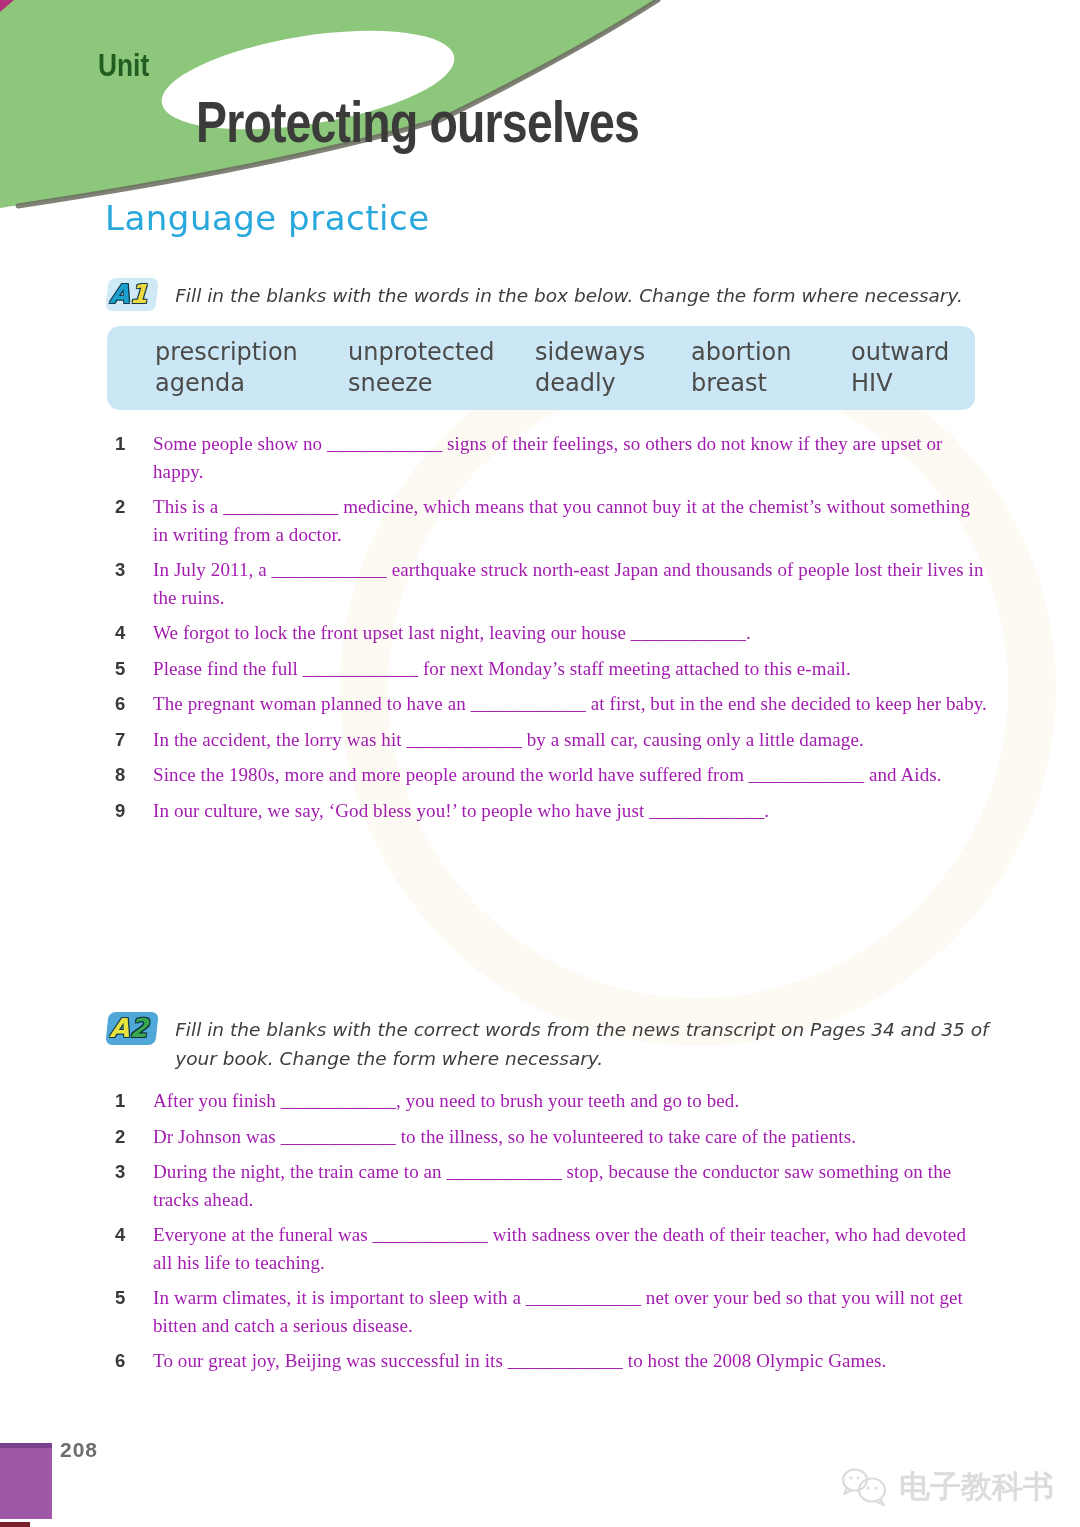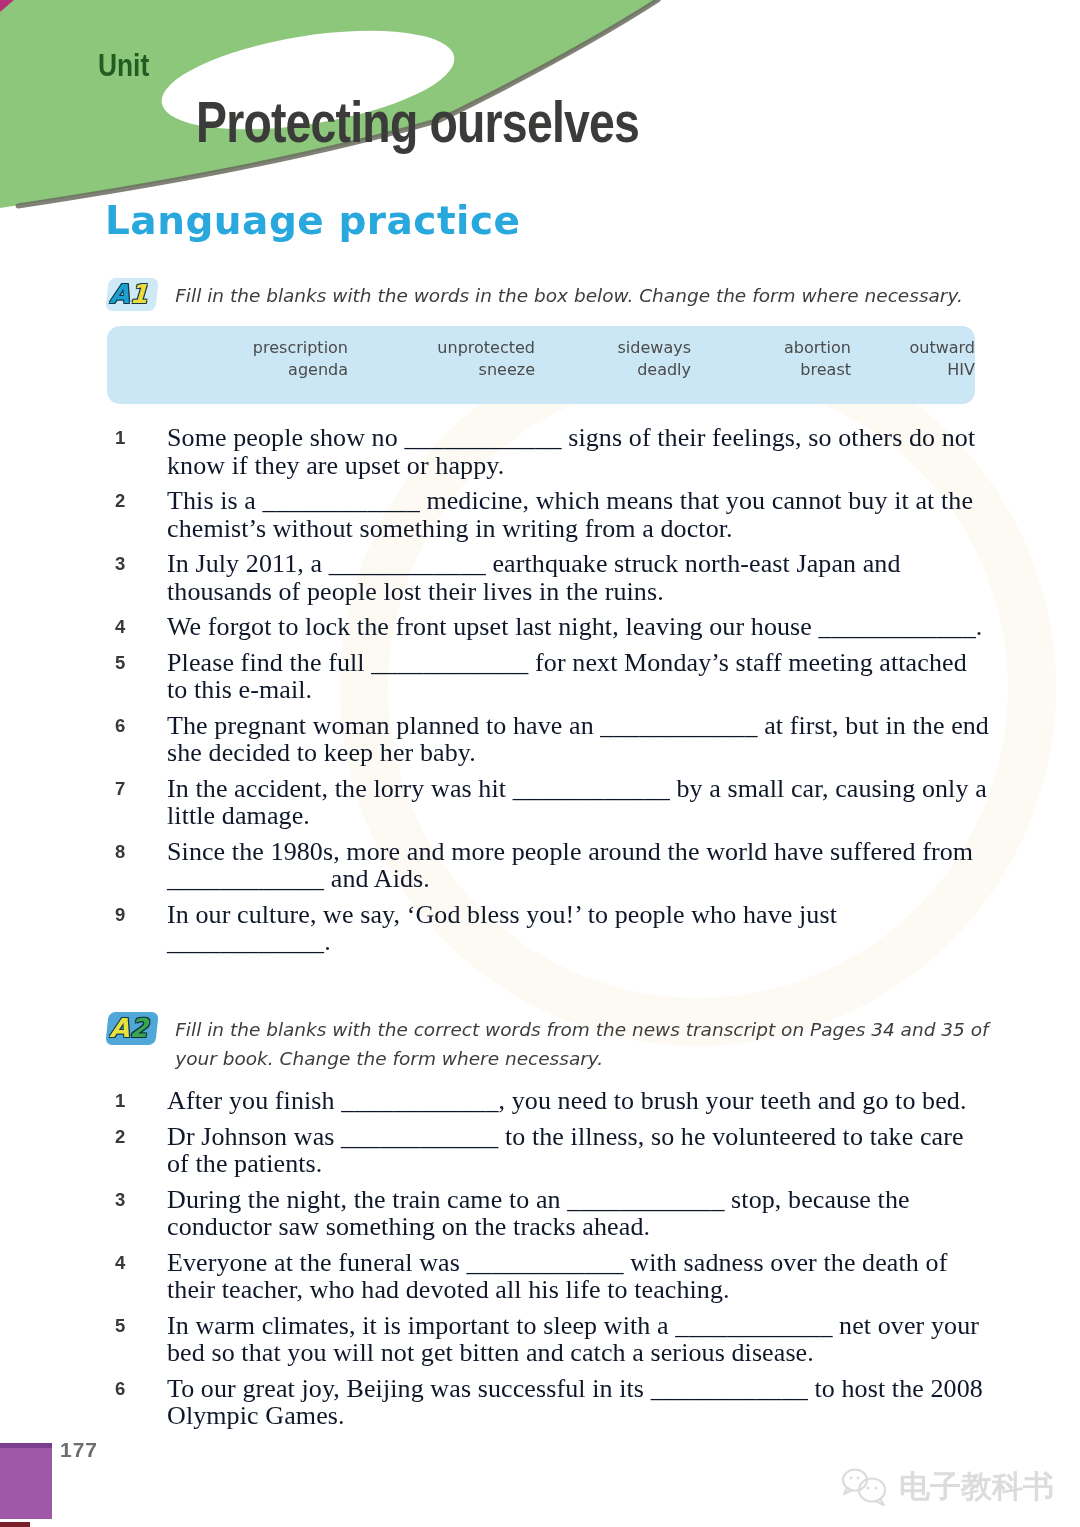--- a/index.html
+++ b/index.html
@@ -12,49 +12,49 @@
   #scan-ring{position:absolute;left:340px;top:330px;width:620px;height:620px;
     border:48px solid #f8f3e5;border-radius:50%;opacity:.45;z-index:0;}
   
   #header-art{position:absolute;left:0;top:0;z-index:0;}
   #unit-label{left:98px;top:48px;font-family:"Liberation Sans",sans-serif;
     font-weight:bold;font-size:31px;color:#215c21;transform:scaleX(.85);transform-origin:left top;}
   #page-title{left:196px;top:88px;font-family:"Liberation Sans",sans-serif;
     font-weight:bold;font-size:58px;color:#3b3b39;transform:scaleX(.80);transform-origin:left top;
     letter-spacing:-1px;white-space:nowrap;}
   #section-heading{left:105px;top:198px;font-family:"DejaVu Sans",sans-serif;
-    font-weight:bold;font-size:39px;color:#29a8dd;letter-spacing:.5px;}
+    font-weight:normal;font-size:34px;color:#29a8dd;letter-spacing:.5px;}
   
   .exercise{width:882px;}
   #exercise-a1{left:107px;top:281px;}
   #exercise-a2{left:107px;top:1015px;}
   .badge{float:left;font-family:"DejaVu Sans",sans-serif;font-style:italic;font-weight:900;
     font-size:26px;line-height:28px;padding:2px 7px 3px 5px;border-radius:7px;
     transform:skewX(-6deg);margin:-3px 18px 0 0;}
   .badge-a1{background:#cfe9f6;}
   .badge-a1 .l1{color:#1ca0d0;text-shadow:1px 1px 0 #123a4a,-1px 1px 0 #123a4a,1px -1px 0 #123a4a,-1px -1px 0 #123a4a;}
   .badge-a1 .l2{color:#f0d93f;text-shadow:1px 1px 0 #123a4a,-1px 1px 0 #123a4a,1px -1px 0 #123a4a,-1px -1px 0 #123a4a;}
   .badge-a2{background:#4fa8d8;}
   .badge-a2 .l1{color:#e8e23f;text-shadow:1px 1px 0 #123a4a,-1px 1px 0 #123a4a,1px -1px 0 #123a4a,-1px -1px 0 #123a4a;}
   .badge-a2 .l2{color:#39a74f;text-shadow:1px 1px 0 #0d2e3b,-1px 1px 0 #0d2e3b,1px -1px 0 #0d2e3b,-1px -1px 0 #0d2e3b;}
   .instruction{font-family:"DejaVu Sans",sans-serif;font-style:italic;font-size:18.5px;
     line-height:29px;color:#3d3d3b;margin-bottom:10px;padding-left:48px;}
   
   #word-box{clear:both;background:#cbe7f6;border-radius:13px;margin:16px 0 20px 0;
-    padding:12px 0 25px 48px;width:820px;
+    padding:12px 0 13px 48px;width:820px;
     display:grid;grid-template-columns:193px 187px 156px 160px auto;row-gap:3px;
-    font-family:"DejaVu Sans",sans-serif;font-size:16px;color:#4b4b49;text-align:right;}
+    font-family:"DejaVu Sans",sans-serif;font-size:24px;color:#4b4b49;}
   
   .items{clear:both;margin-top:14px;}
   .item{display:flex;margin-bottom:8px;}
   .item .num{flex:0 0 30px;text-align:left;padding-left:8px;
     font-family:"Liberation Sans",sans-serif;font-weight:bold;font-size:18.5px;
     color:#393937;line-height:27.5px;}
-  .item .txt{flex:1;margin-left:22px;font-size:26px;line-height:27.5px;
-    color:#0f172a;letter-spacing:.1px;}
+  .item .txt{flex:1;margin-left:8px;font-size:19px;line-height:27.5px;
+    color:#a21caf;letter-spacing:.1px;}
   
   #footer-block{left:0;top:1443px;width:52px;height:76px;background:#9f58a7;}
   #footer-block .strip{height:5px;background:#7b3f8f;}
   #corner-sliver{left:0;top:1522px;width:30px;height:5px;background:#7a1f2b;}
   #page-number{left:60px;top:1438px;font-family:"Liberation Sans",sans-serif;
     font-weight:bold;font-size:21px;color:#6d6d6d;letter-spacing:1px;}
   #watermark{right:26px;top:1466px;display:flex;gap:8px;
     color:#dcdcdc;font-family:"DejaVu Sans",sans-serif;font-weight:bold;font-size:31px;
     text-shadow:1px 1px 1px #ffffff;}
 </style>
@@ -160,21 +160,21 @@
         <span class="num">6</span>
         <span class="txt">To our great joy, Beijing was successful in its ____________ to host the 2008 Olympic Games.</span>
       </div>
   </div>
 </div>
 
 <div class="layer" id="footer-block">
     <div class="strip"></div>
   </div>
 <div class="layer" id="corner-sliver"></div>
-<div class="layer" id="page-number">177</div>
+<div class="layer" id="page-number">208</div>
 
 <div class="layer" id="watermark">
   <svg width="52" height="42" viewBox="0 0 52 42">
     <ellipse cx="16" cy="14" rx="12" ry="10.5" fill="none" stroke="#dcdcdc" stroke-width="2.2"></ellipse>
     <path d="M8 22 L5 28 L13 24" fill="none" stroke="#dcdcdc" stroke-width="2.2" stroke-linejoin="round"></path>
     <ellipse cx="33" cy="24" rx="13" ry="11.5" fill="none" stroke="#dcdcdc" stroke-width="2.2"></ellipse>
     <path d="M41 33 L45 39 L36 35" fill="none" stroke="#dcdcdc" stroke-width="2.2" stroke-linejoin="round"></path>
     <circle cx="12" cy="12" r="1.4" fill="#dcdcdc"></circle>
     <circle cx="19" cy="12" r="1.4" fill="#dcdcdc"></circle>
     <circle cx="29" cy="22" r="1.5" fill="#dcdcdc"></circle>

